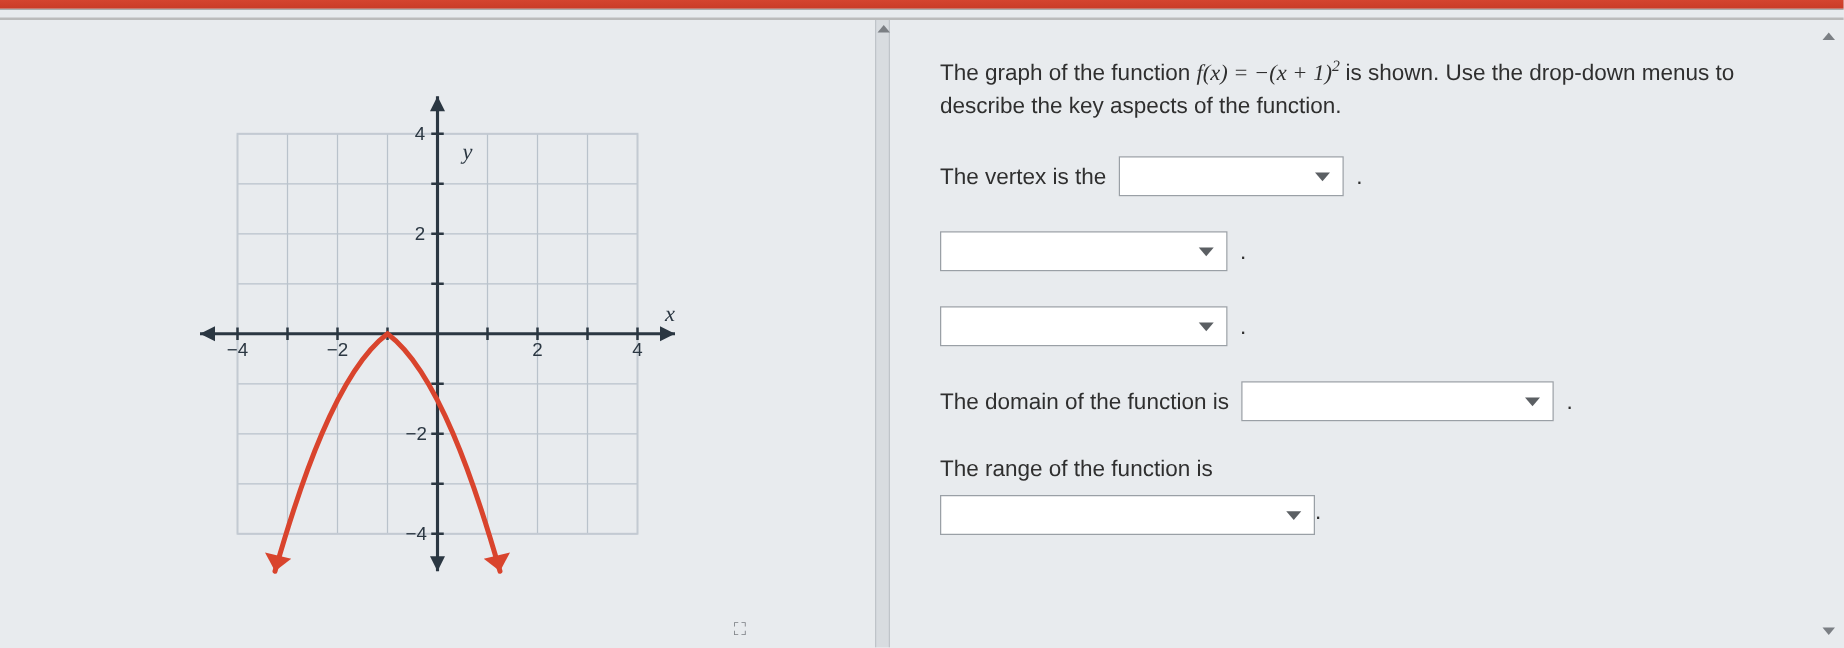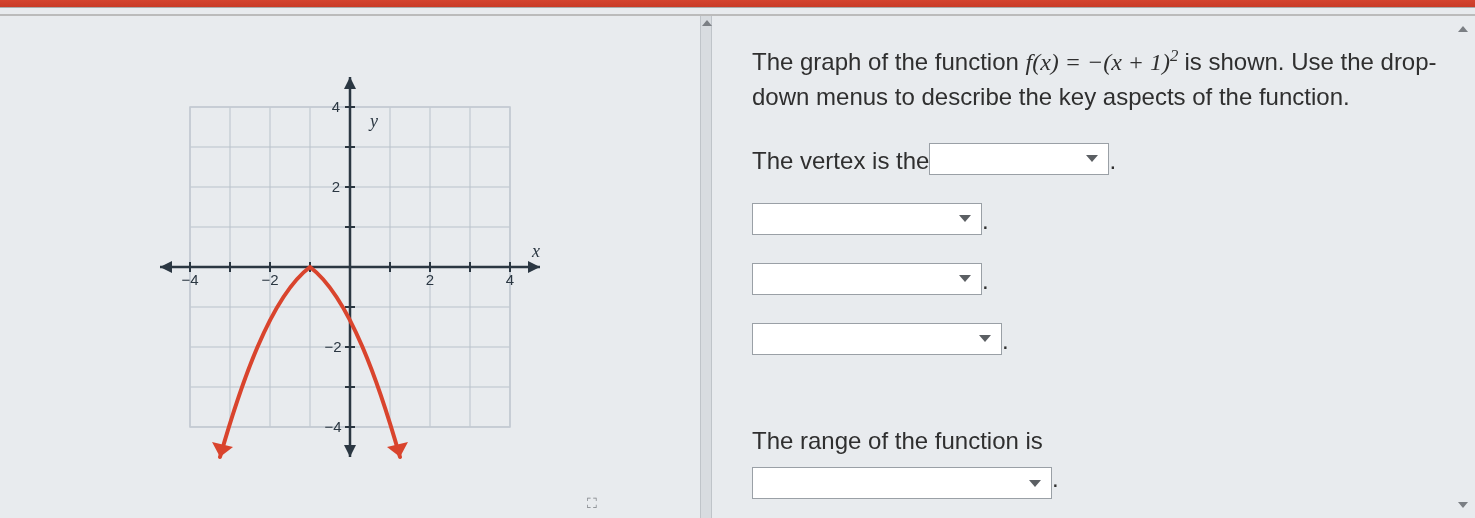--- a/index.html
+++ b/index.html
@@ -47,30 +47,30 @@
     border-right:5px solid transparent;
     border-bottom:6px solid #7b7f84;
   }
   .right-panel {
     flex: 1;
     padding: 28px 32px 10px 40px;
     display:flex;
     flex-direction:column;
     gap: 28px;
     color: #2f2f2f;
-    font-size: 24px;
+    font-size: 18px;
     position:relative;
   }
   .prompt-text { line-height: 1.45; }
   .formula {
     font-family: 'Cambria Math','Times New Roman',serif;
     font-style: italic;
   }
   .sup { vertical-align: super; font-size: 0.7em;}
-  .row { display:flex; align-items:flex-end; flex-wrap:wrap;}
+  .row { display:flex; align-items:center; gap:10px; flex-wrap:wrap;}
   .dropdown {
     border: 1px solid #9aa0a6;
     background: #fff;
     height: 32px;
     display:inline-flex;
     align-items:center;
     justify-content:flex-end;
     padding: 0 10px;
     cursor:pointer;
     color:#555;
@@ -239,26 +239,27 @@
       </div>.
     </div>
 
     <div class="row">
       <div class="dropdown dd-3">
         <span class="chev"></span>
       </div>.
     </div>
 
     <div class="row">
+      <span>The domain of the function is</span>
       <div class="dropdown dd-4">
         <span class="chev"></span>
       </div>.
     </div>
 
     <div>
-      <div style="margin-bottom:10px;margin-top:44px;">The range of the function is</div>
+      <div style="margin-bottom:10px;">The range of the function is</div>
       <div class="dropdown dd-5">
         <span class="chev"></span>
       </div>.
     </div>
 
   </div>
 </div>
 
 </body></html>

